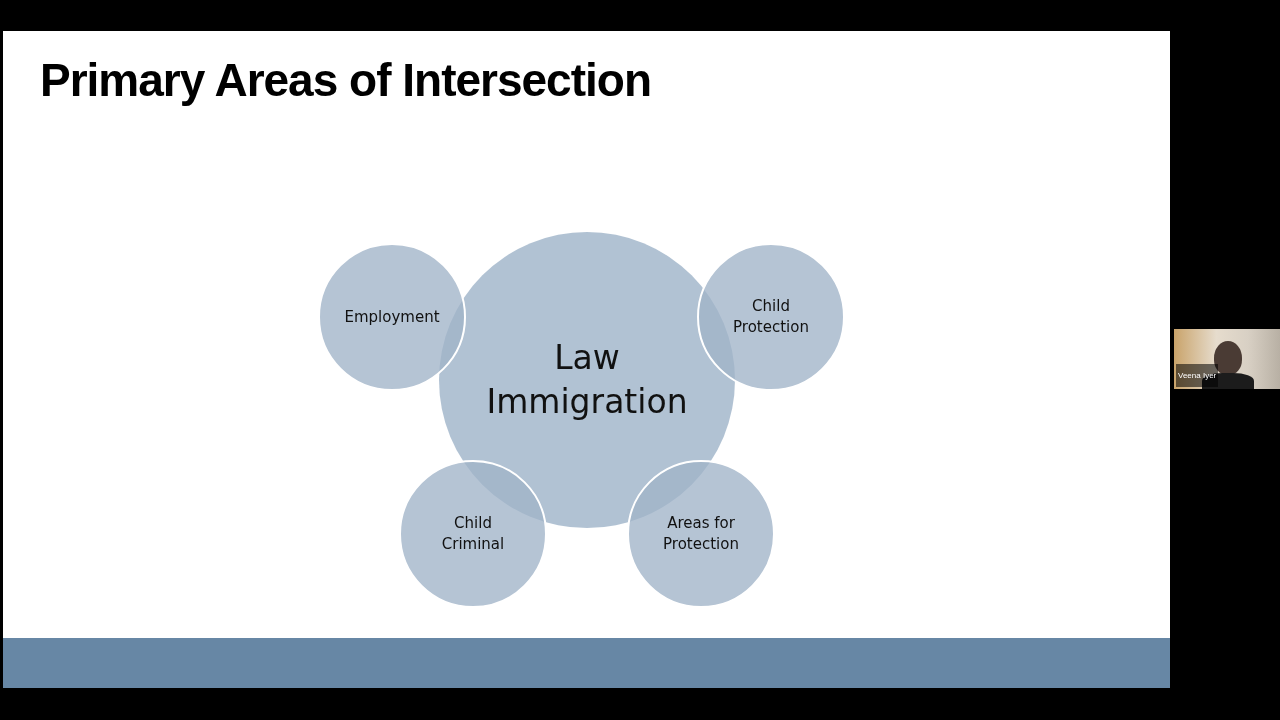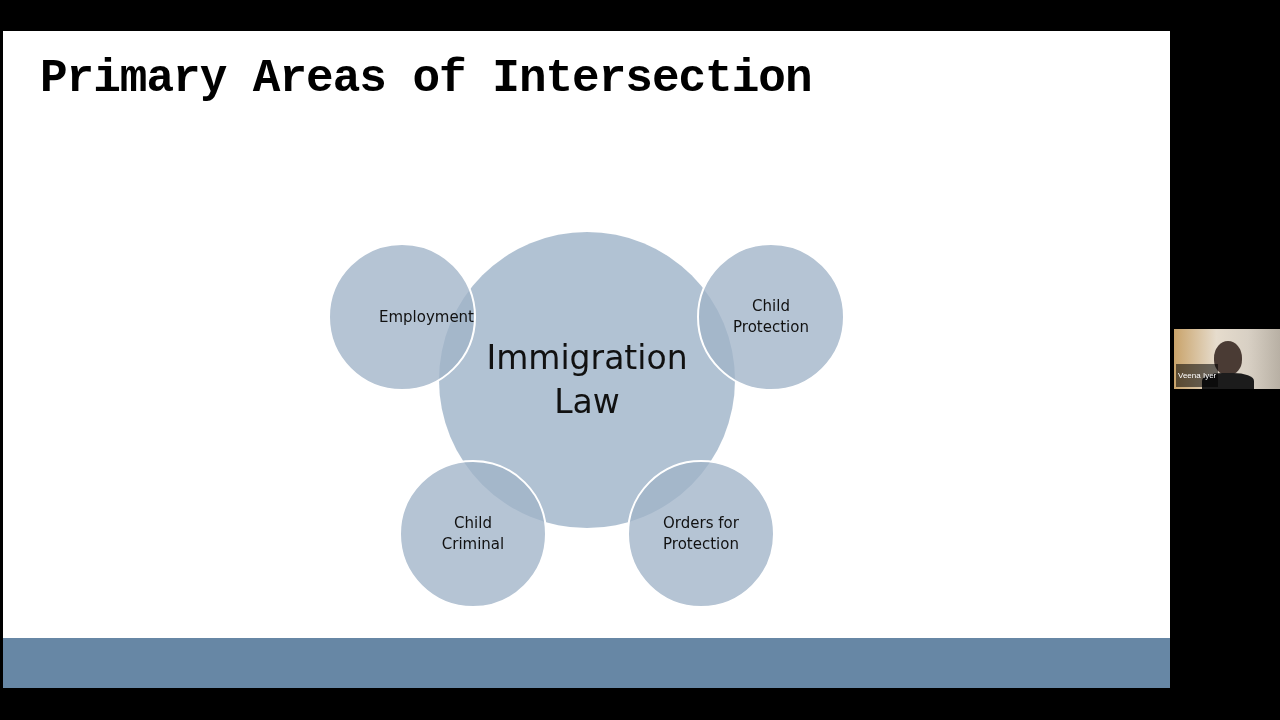--- a/index.html
+++ b/index.html
@@ -1,59 +1,59 @@
 <!DOCTYPE html>
 <html><head>
 <meta charset="utf-8">
 <style>
   html,body{margin:0;padding:0;}
   body{width:1280px;height:720px;background:#000;position:relative;overflow:hidden;font-family:"Liberation Sans",sans-serif;}
   .slide{position:absolute;left:3px;top:31px;width:1167px;height:657px;background:#fff;overflow:hidden;}
-  .title{position:absolute;left:37px;top:22px;font-size:46px;font-weight:bold;color:#000;font-family:Liberation Mono, monospace;letter-spacing:-1px;}
+  .title{position:absolute;left:37px;top:22px;font-size:46px;font-weight:bold;color:#000;font-family:Liberation Sans, sans-serif;letter-spacing:-1px;}
   .bar{position:absolute;left:0;top:607px;width:1167px;height:50px;background:#6787a5;}
   .c{position:absolute;border-radius:50%;background:rgba(160,180,200,0.78);display:flex;align-items:center;justify-content:center;text-align:center;color:#111;font-family:"DejaVu Sans",sans-serif;}
   .big{background:rgba(163,183,203,0.85);font-size:33px;line-height:44px;}
   .sat{border:2px solid #fff;box-sizing:border-box;font-size:15px;line-height:21px;}
   .video{position:absolute;left:1174px;top:329px;width:106px;height:60px;background:linear-gradient(90deg,#c9a36a 0%,#e6dccd 40%,#d8d0c4 70%,#b8b0a4 100%);overflow:hidden;}
   .face{position:absolute;left:40px;top:12px;width:28px;height:34px;border-radius:50% 50% 45% 45%;background:#4a3b34;}
   .body{position:absolute;left:28px;top:44px;width:52px;height:20px;border-radius:40% 40% 0 0;background:#1c1c1c;}
   .vname{position:absolute;left:2px;bottom:2px;background:rgba(0,0,0,0.55);color:#fff;font-size:8px;padding:7px 2px;}
 </style>
 </head>
 <body>
 
 <div class="slide">
   <div class="title">Primary Areas of Intersection</div>
 
   <div class="c big" style="left:436px;top:201px;width:296px;height:296px;">
     <div>
+        <div>Law</div>
         <div>Immigration</div>
-        <div>Law</div>
       </div>
   </div>
 
   <div class="c sat" style="left:694px;top:212px;width:148px;height:148px;">
     <div>
         <div>Child</div>
         <div>Protection</div>
       </div>
   </div>
   <div class="c sat" style="left:624px;top:429px;width:148px;height:148px;">
     <div>
-        <div>Orders for</div>
+        <div>Areas for</div>
         <div>Protection</div>
       </div>
   </div>
   <div class="c sat" style="left:396px;top:429px;width:148px;height:148px;">
     <div>
         <div>Child</div>
         <div>Criminal</div>
       </div>
   </div>
-  <div class="c sat" style="left:325px;top:212px;width:148px;height:148px;justify-content:flex-end;">
+  <div class="c sat" style="left:315px;top:212px;width:148px;height:148px;">
     <div>Employment</div>
   </div>
 
   <div class="bar"></div>
 </div>
 
 <div class="video">
   <div class="face"></div>
   <div class="body"></div>
   <div class="vname">Veena Iyer</div>

